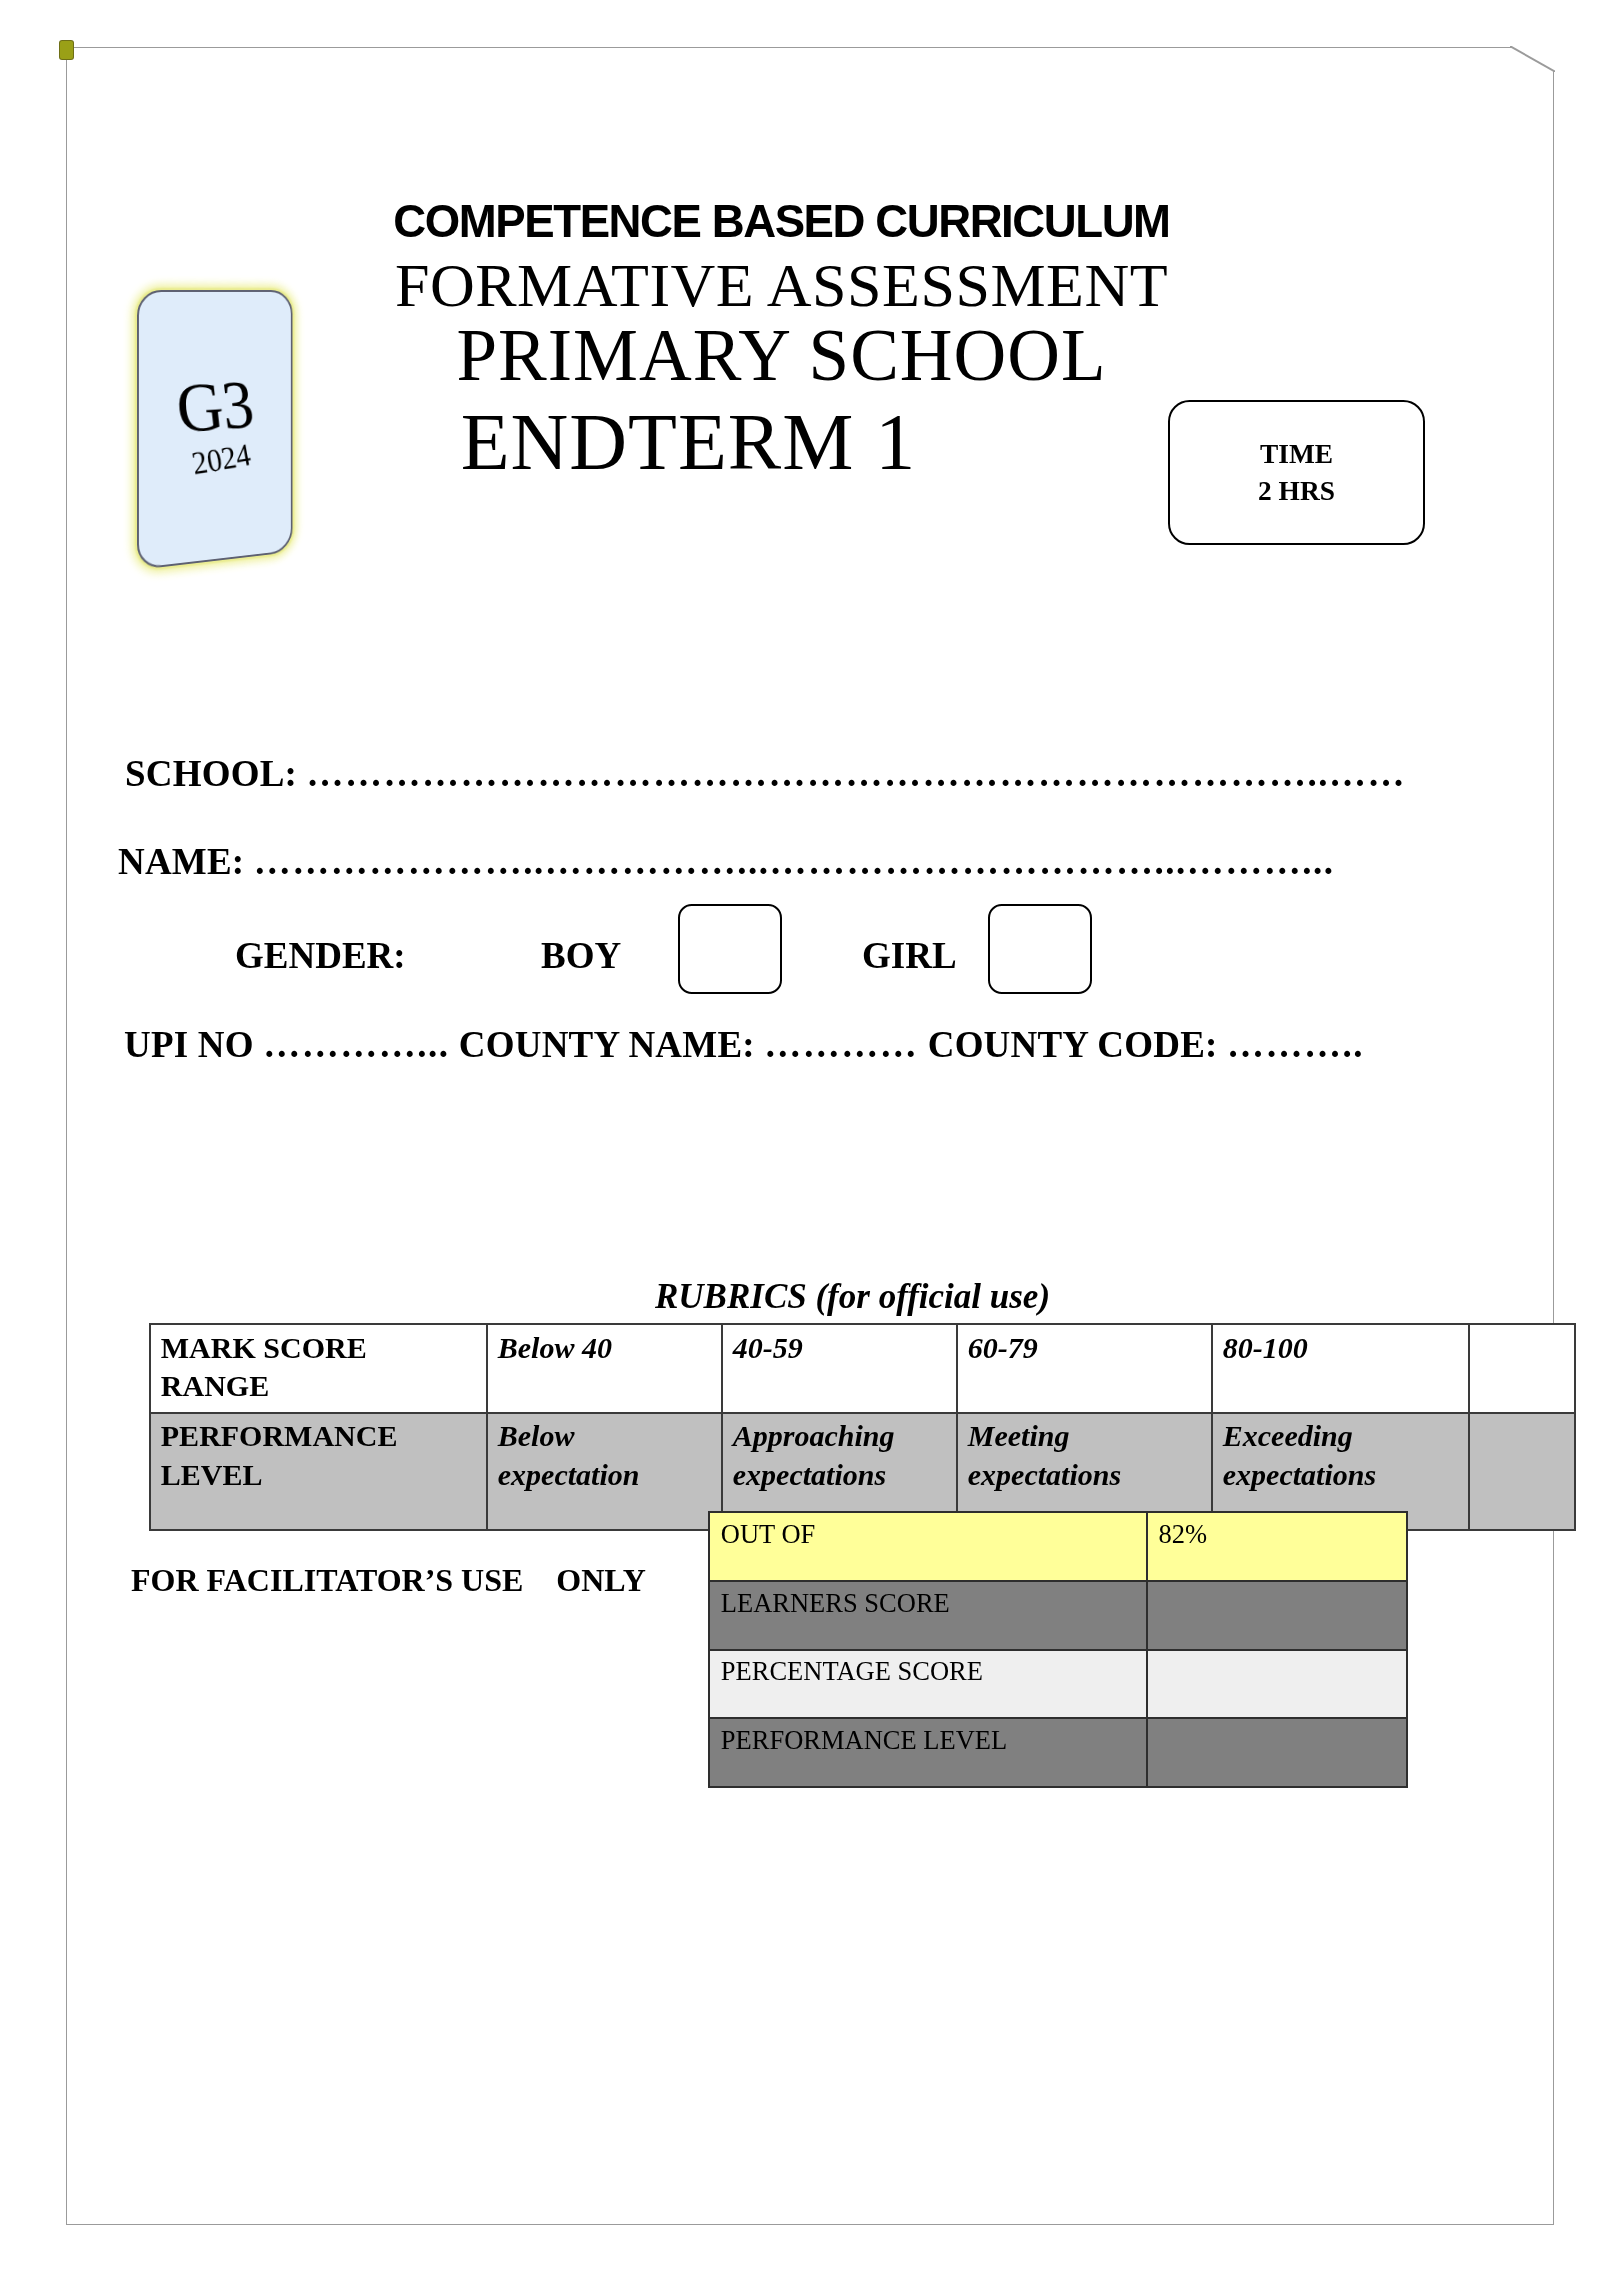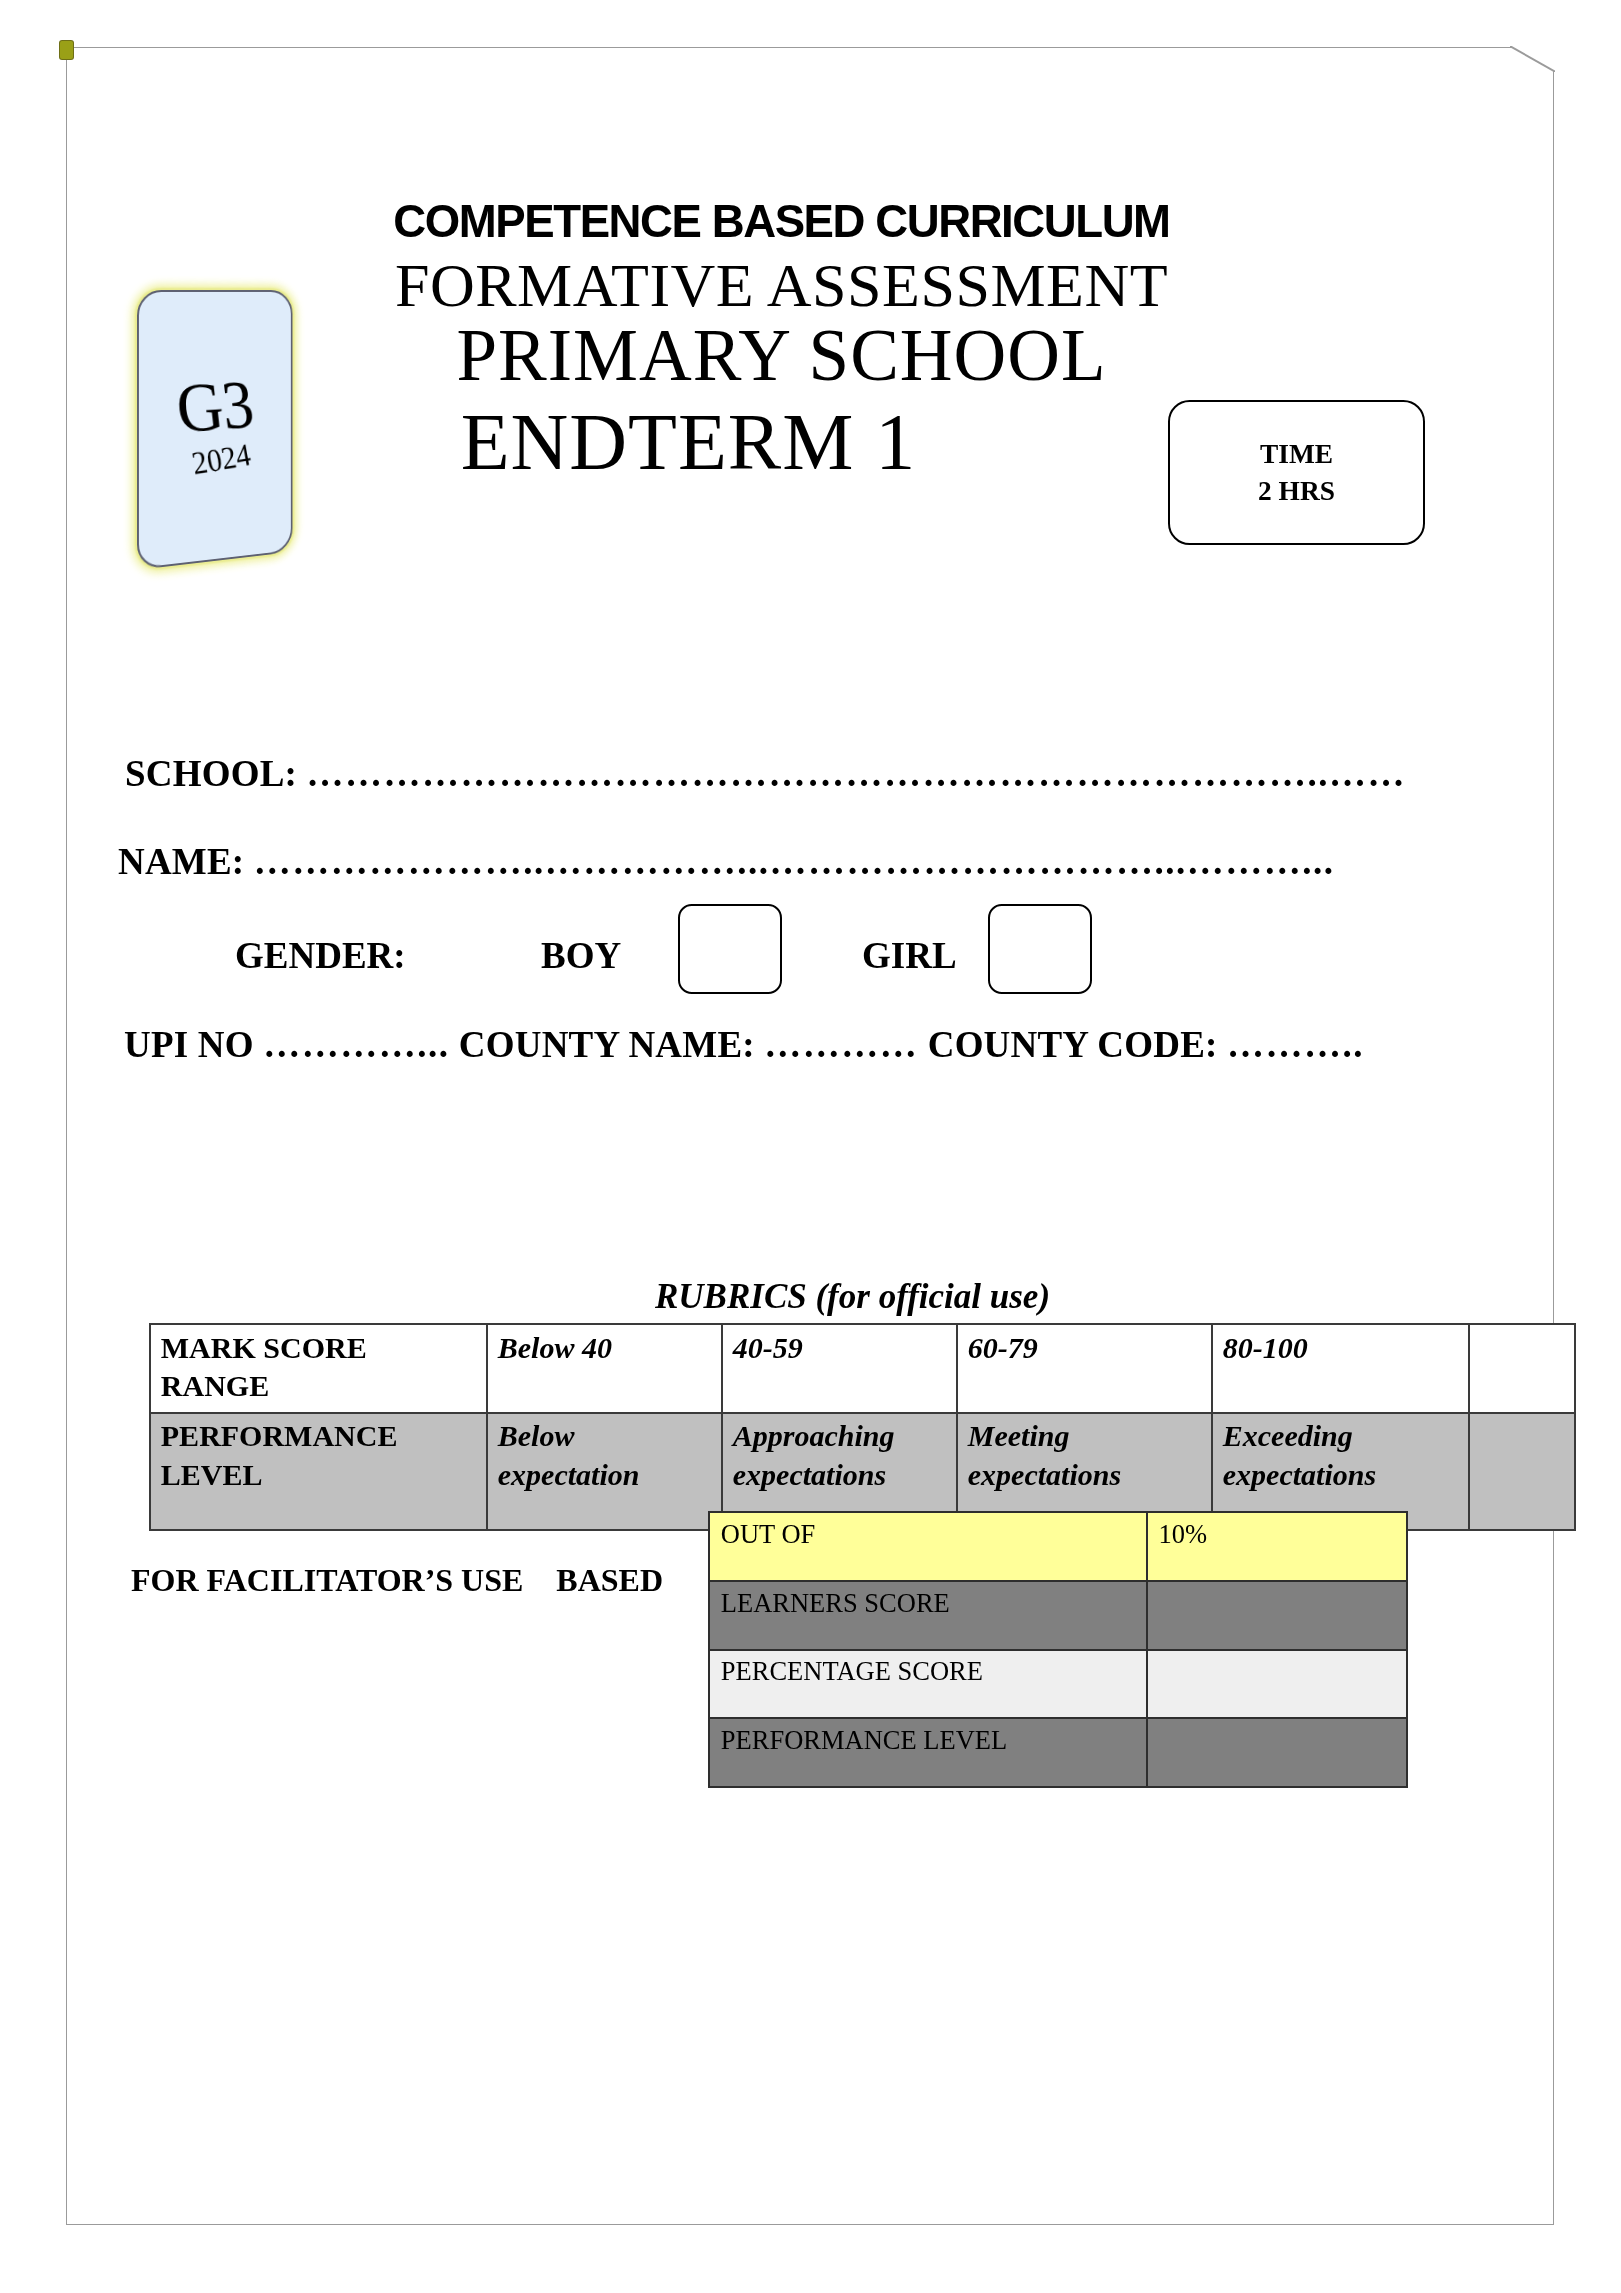--- a/index.html
+++ b/index.html
@@ -390,28 +390,28 @@
       <td class="rv">Below expectation</td>
       <td class="rv">Approaching expectations</td>
       <td class="rv">Meeting expectations</td>
       <td class="rv">Exceeding expectations</td>
       <td class="rv"></td>
     </tr>
   </tbody>
 </table>
 
 <div id="facilitator-label">
-  <span>FOR FACILITATOR’S USE</span><span class="gap"></span><span>BASED</span>
+  <span>FOR FACILITATOR’S USE</span><span class="gap"></span><span>ONLY</span>
 </div>
 
 <table id="facilitator-table">
   <tbody>
     <tr class="r-outof">
       <td class="c1">OUT OF</td>
-      <td class="c2">10%</td>
+      <td class="c2">82%</td>
     </tr>
     <tr class="r-learners">
       <td class="c1">LEARNERS SCORE</td>
       <td class="c2"></td>
     </tr>
     <tr class="r-percentage">
       <td class="c1">PERCENTAGE SCORE</td>
       <td class="c2"></td>
     </tr>
     <tr class="r-perflevel">

